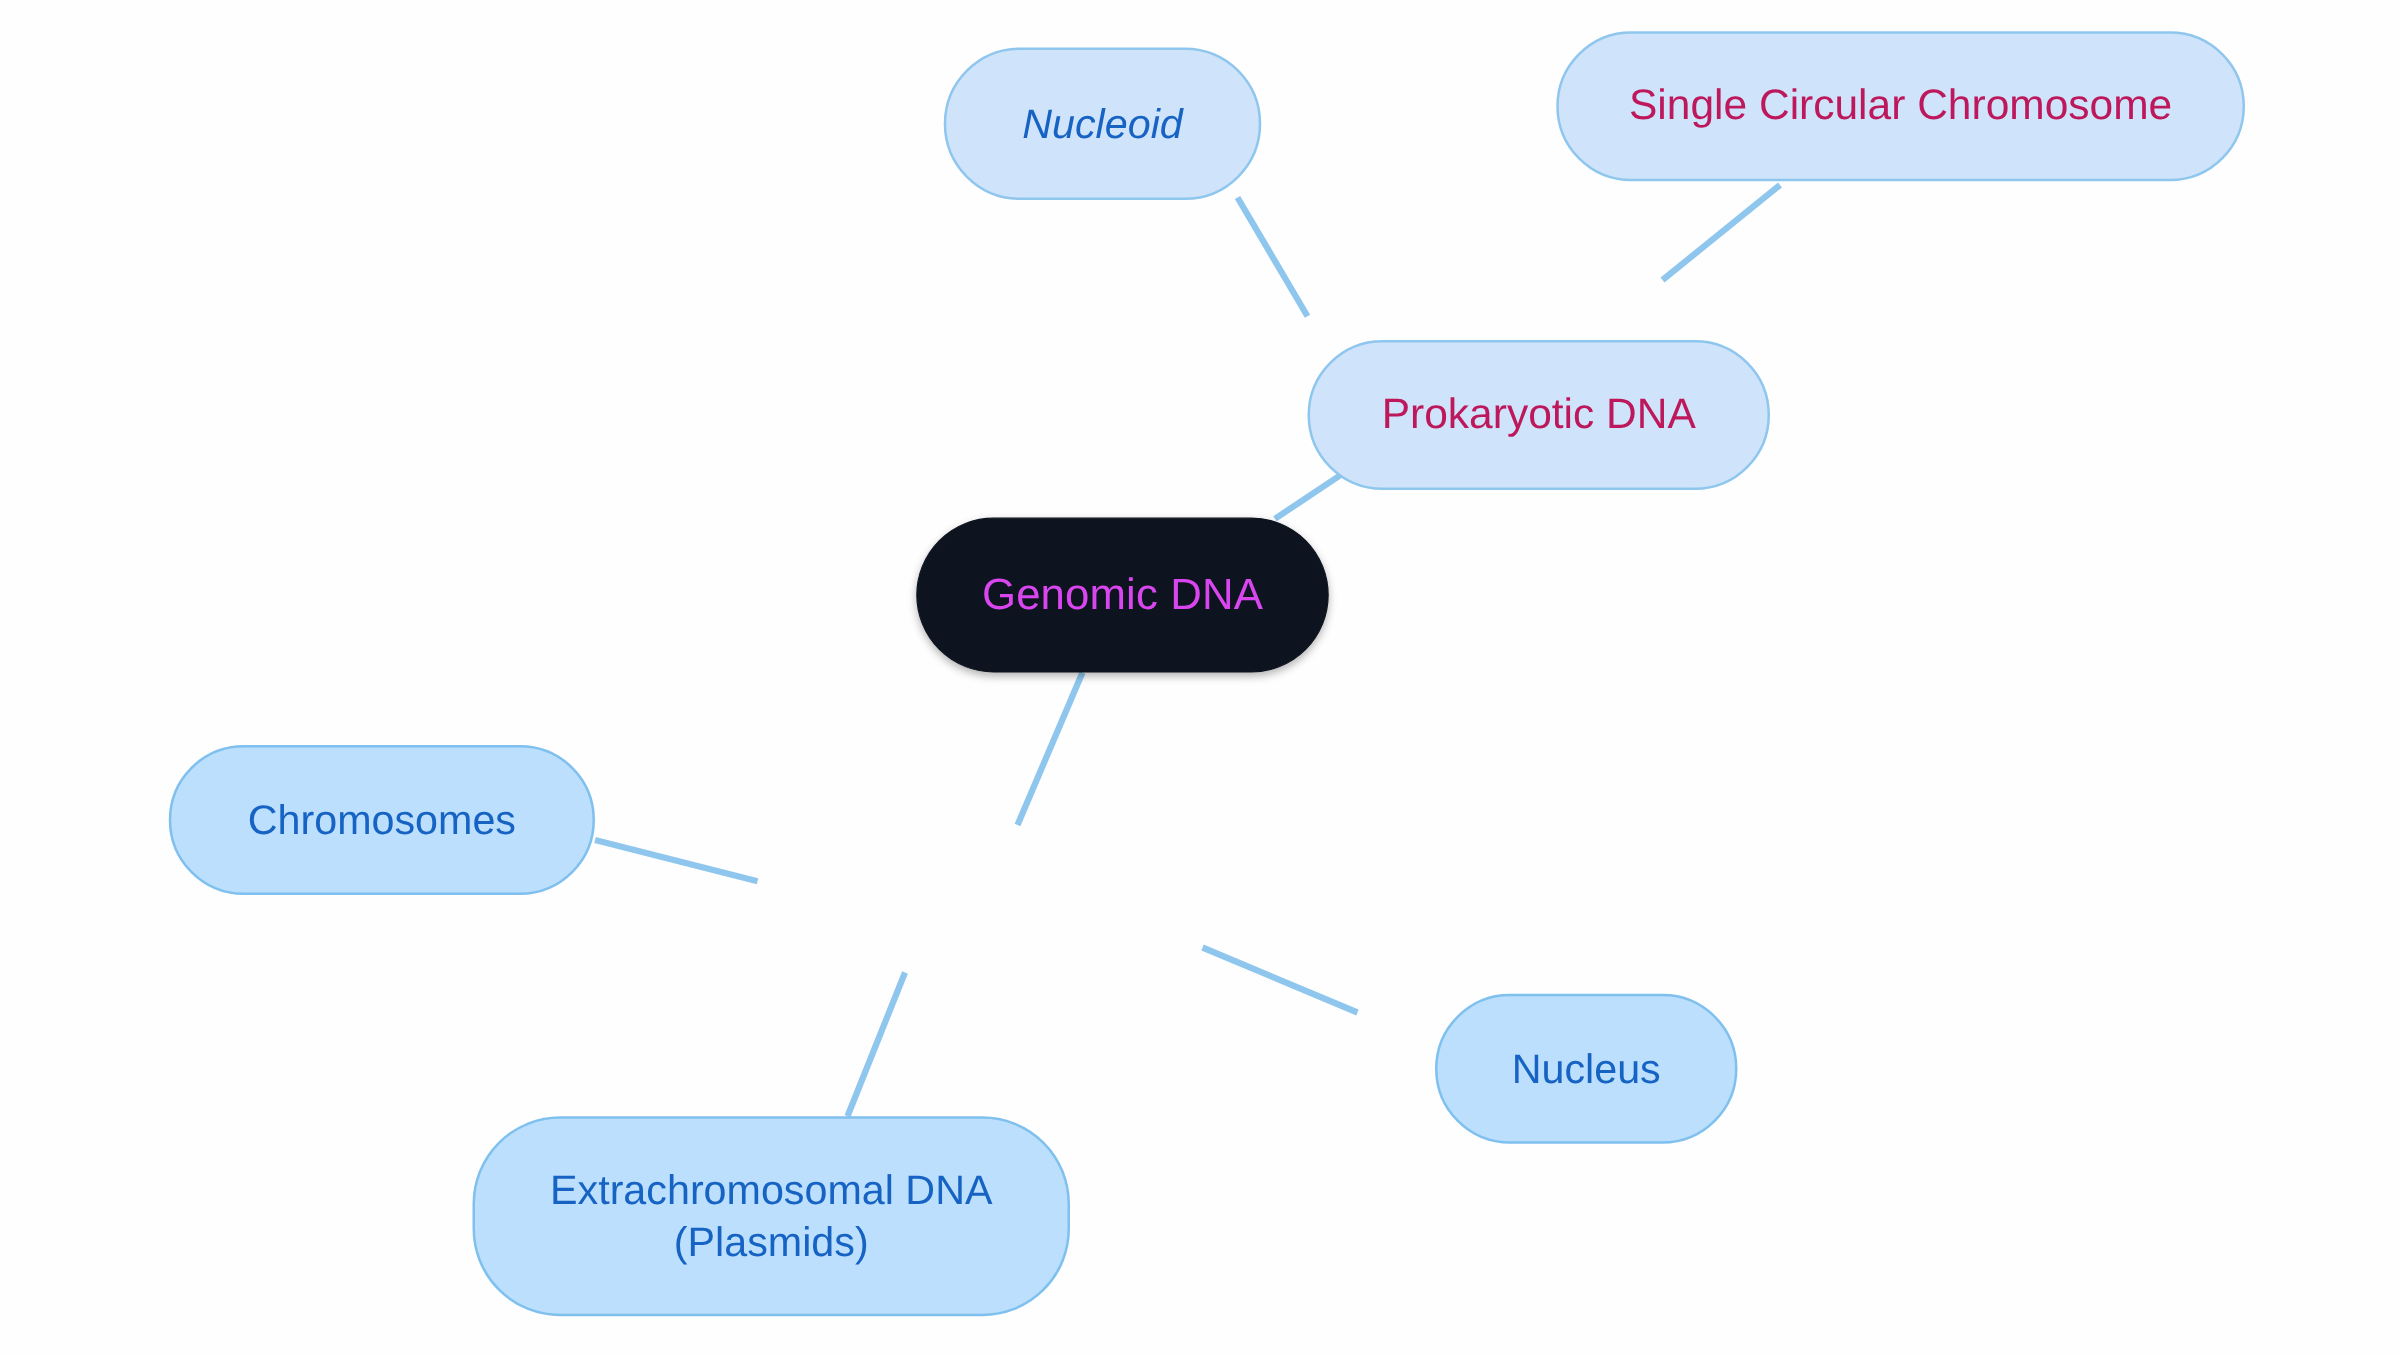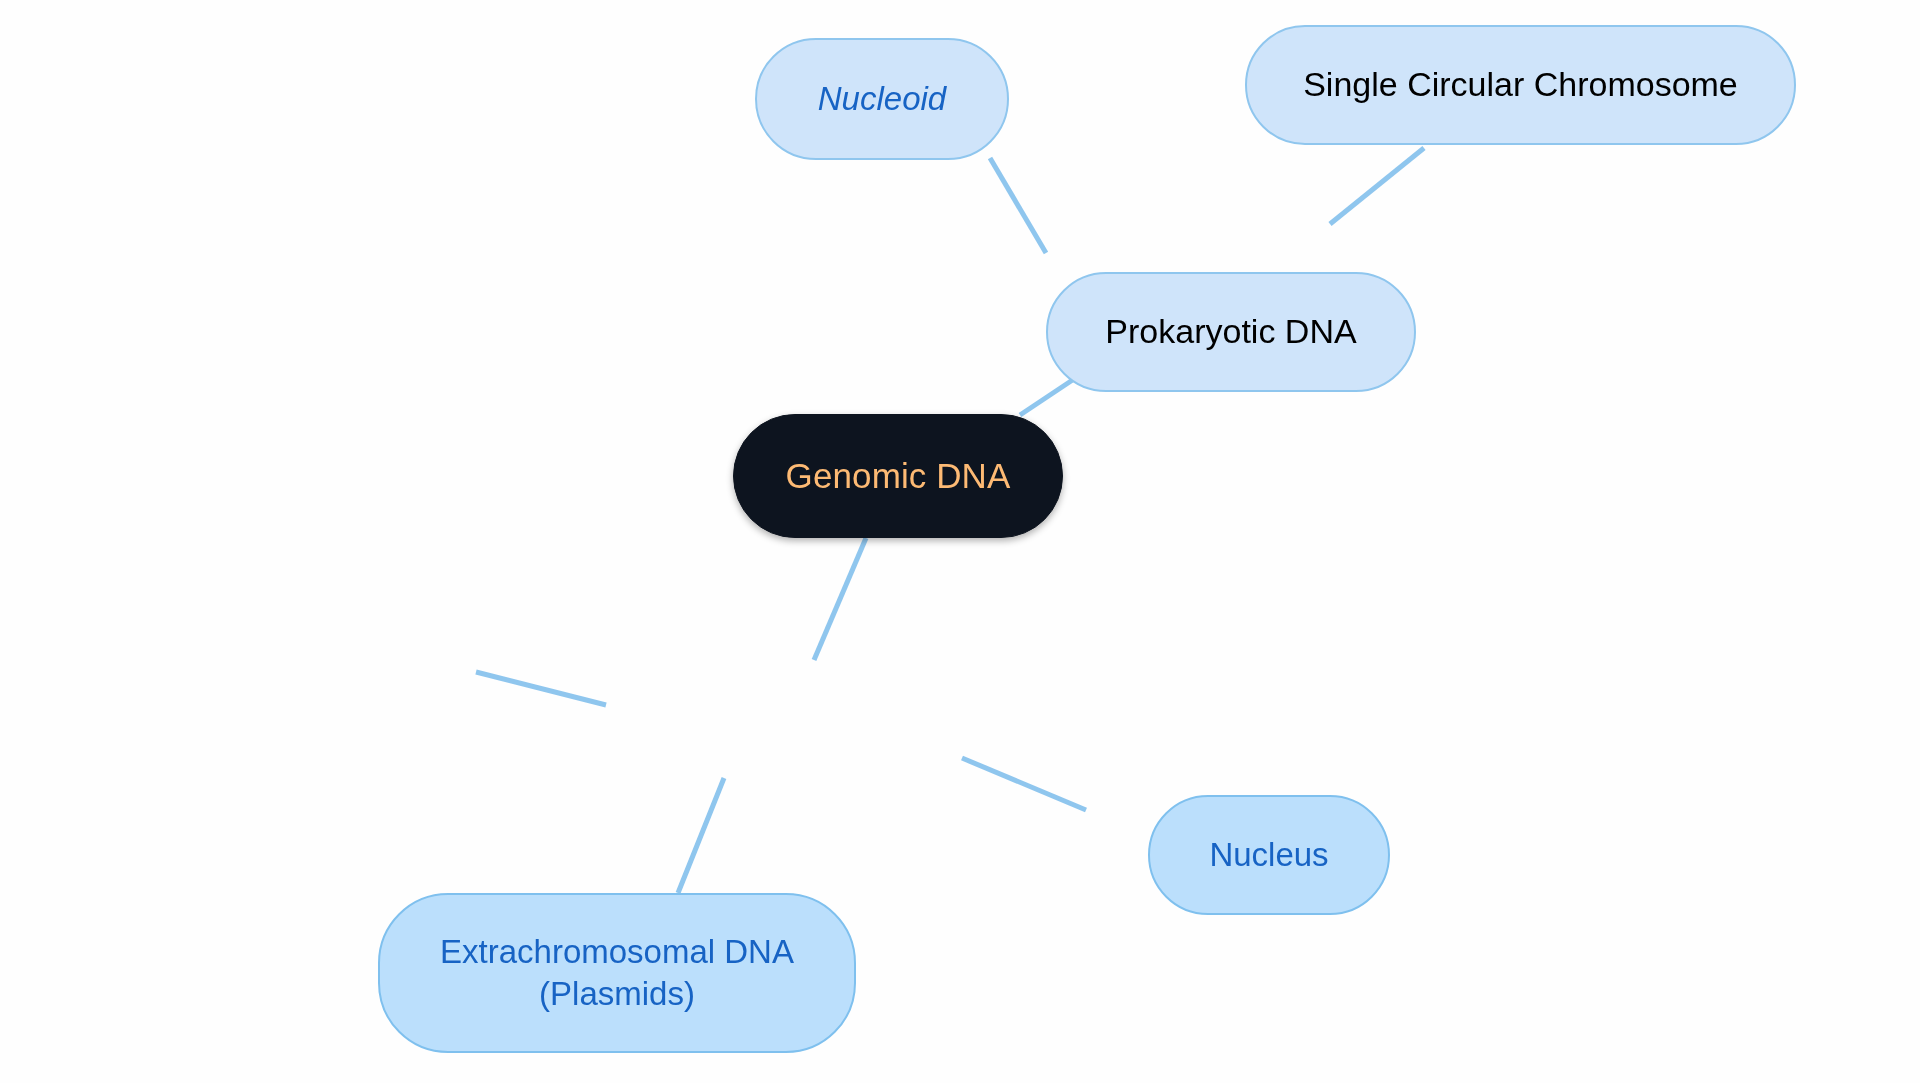--- a/index.html
+++ b/index.html
@@ -33,30 +33,30 @@
     box-sizing: border-box;
     display: flex;
     align-items: center;
     justify-content: center;
     text-align: center;
     white-space: pre-line;
     line-height: 1.28;
   }
   .node-root {
     background: #0d141f;
-    color: #fdba74;
+    color: #d946ef;
     border: 1px solid #0d141f;
     border-radius: 70px;
     font-size: 35px;
     box-shadow: 0 3px 7px rgba(0,0,0,0.30);
     letter-spacing: 0.1px;
   }
   .node-branch {
     background: #cfe4fa;
-    color: #000000;
+    color: #be185d;
     border: 2px solid #8fc6ee;
     border-radius: 70px;
     font-size: 34px;
   }
   .node-leaf {
     background: #bbdffc;
     color: #1763c4;
     border: 2px solid #7fc0ee;
     border-radius: 70px;
     font-size: 33px;
@@ -96,20 +96,23 @@
   </div>
 
   <div class="node node-branch" style="left:1046px; top:224px; width:370px; height:120px;margin-top:48px;">
     <span>Prokaryotic DNA</span>
   </div>
 
   <div class="node node-root" style="left:733px; top:414px; width:330px; height:124px;">
     <span>Genomic DNA</span>
   </div>
 
+  <div class="node node-leaf" style="left:135px; top:596px; width:341px; height:120px;">
+    <span>Chromosomes</span>
+  </div>
 
 
   <div class="node node-leaf" style="left:1148px; top:795px; width:242px; height:120px;">
     <span>Nucleus</span>
   </div>
 
   <div class="node node-leaf" style="left:378px; top:893px; width:478px; height:160px;">
     <span>Extrachromosomal DNA
 (Plasmids)</span>
   </div>

